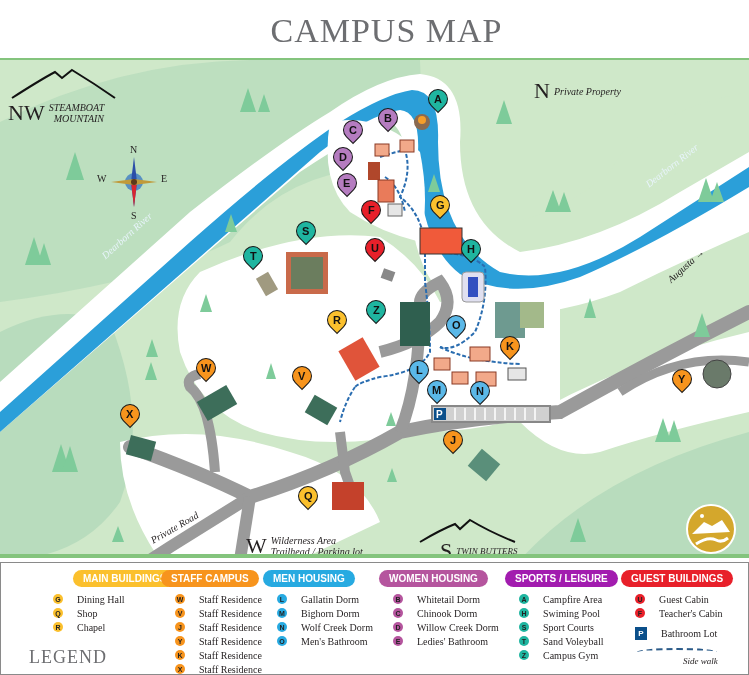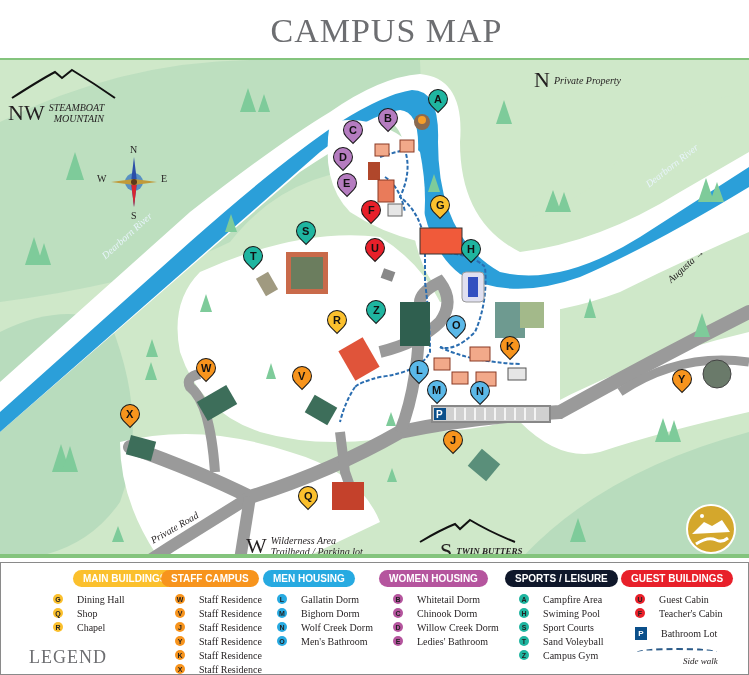--- a/index.html
+++ b/index.html
@@ -158,31 +158,31 @@
 
   <div class="map-label" style="left:130px;top:84px;font-size:10px;">N</div>
   <div class="map-label" style="left:131px;top:150px;font-size:10px;">S</div>
   <div class="map-label" style="left:161px;top:113px;font-size:10px;">E</div>
   <div class="map-label" style="left:97px;top:113px;font-size:10px;">W</div>
 
   <div class="map-label" style="left:8px;top:40px;">
     <span class="big">NW</span>
     <span class="small"><span>STEAMBOAT</span><br>&nbsp;&nbsp;<span>MOUNTAIN</span></span>
   </div>
-  <div class="map-label" style="left:534px;top:7px;">
+  <div class="map-label" style="left:534px;top:18px;">
     <span class="big">N</span>
     <span class="small">Private Property</span>
   </div>
   <div class="map-label" style="left:246px;top:473px;">
     <span class="big">W</span>
     <span class="small"><span>Wilderness Area</span><br><span>Trailhead / Parking lot</span></span>
   </div>
   <div class="map-label" style="left:440px;top:478px;">
     <span class="big">S</span>
-    <span class="small" style="font-size:9px;font-weight:bold;">TWIN BUTTERS</span>
+    <span class="small" style="font-size:9px;">TWIN BUTTERS</span>
   </div>
 
   <div class="map-label" style="left:95px;top:170px;font-style:italic;font-size:10px;color:#e8f4fb;transform:rotate(-42deg);">Dearborn River</div>
   <div class="map-label" style="left:640px;top:100px;font-style:italic;font-size:10px;color:#e8f4fb;transform:rotate(-38deg);">Dearborn River</div>
   <div class="map-label" style="left:663px;top:200px;font-style:italic;font-size:10px;transform:rotate(-42deg);"><span>Augusta</span> <span>→</span></div>
   <div class="map-label" style="left:148px;top:462px;font-style:italic;font-size:10px;transform:rotate(-30deg);">Private Road</div>
 
   <div style="position:absolute;left:686px;top:444px;width:50px;height:50px;border-radius:50%;background:#d4a72c;border:2px solid #fff;">
     <svg width="46" height="46" viewBox="0 0 46 46">
       <path d="M4 28 L16 16 L24 20 L34 14 L42 26 Z" fill="#fff"></path>
@@ -339,21 +339,21 @@
           </div>
           <div class="lg-item">
             <div class="lg-dot" style="background: rgb(181, 85, 158);">D</div>
             <span class="lg-text">Willow Creek Dorm</span>
           </div>
           <div class="lg-item">
             <div class="lg-dot" style="background: rgb(181, 85, 158);">E</div>
             <span class="lg-text">Ledies' Bathroom</span>
           </div>
         </div></div>
-      <div class="lg-col" style="left: 504px;"><div class="lg-head" style="background: #0f172a;">SPORTS / LEISURE</div><div class="lg-items">
+      <div class="lg-col" style="left: 504px;"><div class="lg-head" style="background: #a21caf;">SPORTS / LEISURE</div><div class="lg-items">
           <div class="lg-item">
             <div class="lg-dot" style="background: rgb(31, 181, 160);">A</div>
             <span class="lg-text">Campfire Area</span>
           </div>
           <div class="lg-item">
             <div class="lg-dot" style="background: rgb(31, 181, 160);">H</div>
             <span class="lg-text">Swiming Pool</span>
           </div>
           <div class="lg-item">
             <div class="lg-dot" style="background: rgb(31, 181, 160);">S</div>

